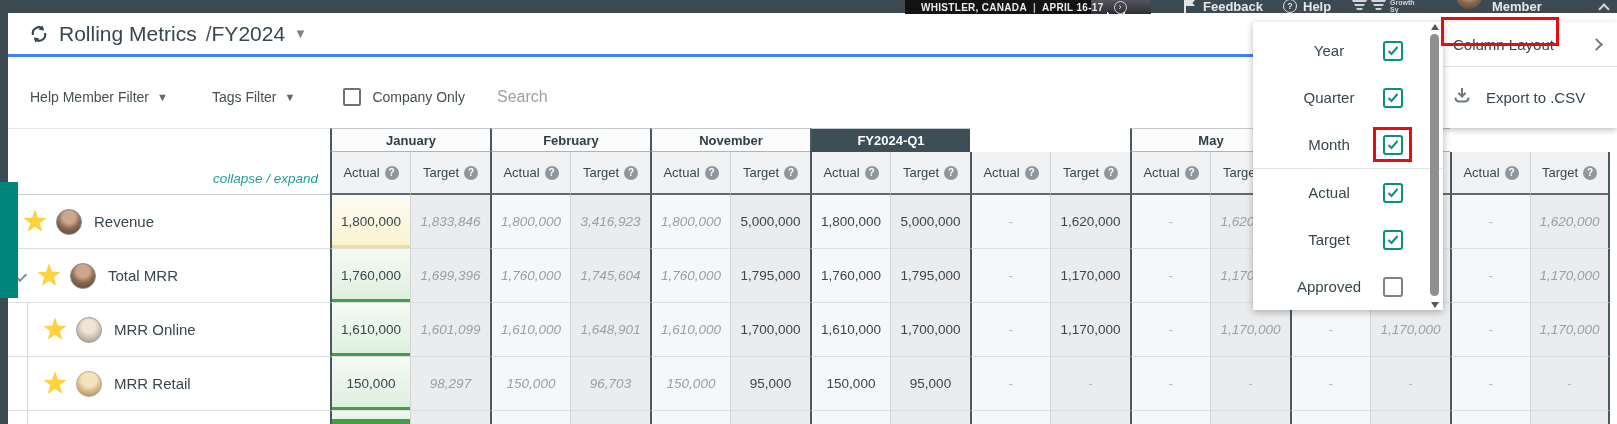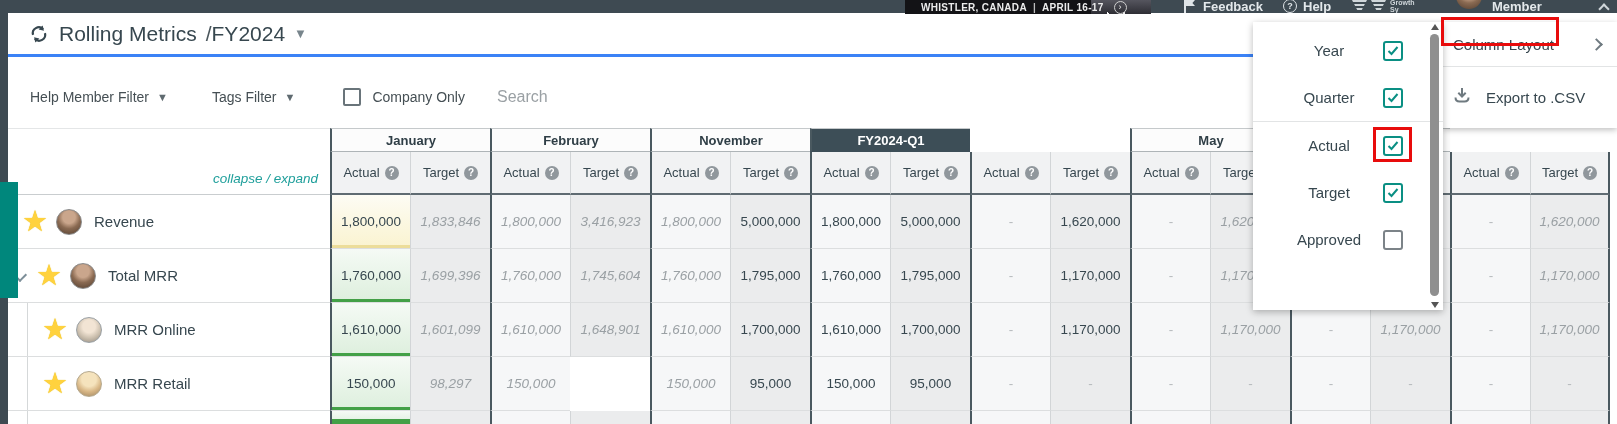--- a/index.html
+++ b/index.html
@@ -328,20 +328,21 @@
       <div class="c dc a d" style="grid-area: 5 / 16;">-</div>
       <div class="c dc t i last" style="grid-area: 5 / 17;">1,170,000</div>
       <div class="c dl lvl1 erase-left" style="grid-area: 6 / 1;">
         <div class="star">★</div>
         <div class="avatar woman-blonde"></div>
         <div class="row-label-text">MRR Retail</div>
       </div>
       <div class="c dc a green" style="grid-area: 6 / 2;">150,000</div>
       <div class="c dc t i" style="grid-area: 6 / 3;">98,297</div>
       <div class="c dc a i" style="grid-area: 6 / 4;">150,000</div>
+      <div class="c dc t i" style="grid-area: 6 / 5;">96,703</div>
       <div class="c dc a i" style="grid-area: 6 / 6;">150,000</div>
       <div class="c dc t" style="grid-area: 6 / 7;">95,000</div>
       <div class="c dc a" style="grid-area: 6 / 8;">150,000</div>
       <div class="c dc t" style="grid-area: 6 / 9;">95,000</div>
       <div class="c dc a d" style="grid-area: 6 / 10;">-</div>
       <div class="c dc t d" style="grid-area: 6 / 11;">-</div>
       <div class="c dc a d" style="grid-area: 6 / 12;">-</div>
       <div class="c dc t d" style="grid-area: 6 / 13;">-</div>
       <div class="c dc a d" style="grid-area: 6 / 14;">-</div>
       <div class="c dc t d" style="grid-area: 6 / 15;">-</div>
@@ -377,20 +378,28 @@
       </div>
     </div>
     <div class="col-menu-item">
       <div class="lbl">Quarter</div>
       <div class="cb">
         <svg width="12" height="10" viewBox="0 0 12 10">
           <path d="M1.5 5l3 3 6-7" fill="none" stroke="#0a8f83" stroke-width="2"></path>
         </svg>
       </div>
     </div>
+    <div class="col-menu-item">
+      <div class="lbl">Month</div>
+      <div class="cb">
+        <svg width="12" height="10" viewBox="0 0 12 10">
+          <path d="M1.5 5l3 3 6-7" fill="none" stroke="#0a8f83" stroke-width="2"></path>
+        </svg>
+      </div>
+    </div>
     <div class="col-menu-divider"></div>
     <div class="col-menu-item">
       <div class="lbl">Actual</div>
       <div class="cb">
         <svg width="12" height="10" viewBox="0 0 12 10">
           <path d="M1.5 5l3 3 6-7" fill="none" stroke="#0a8f83" stroke-width="2"></path>
         </svg>
       </div>
     </div>
     <div class="col-menu-item">

